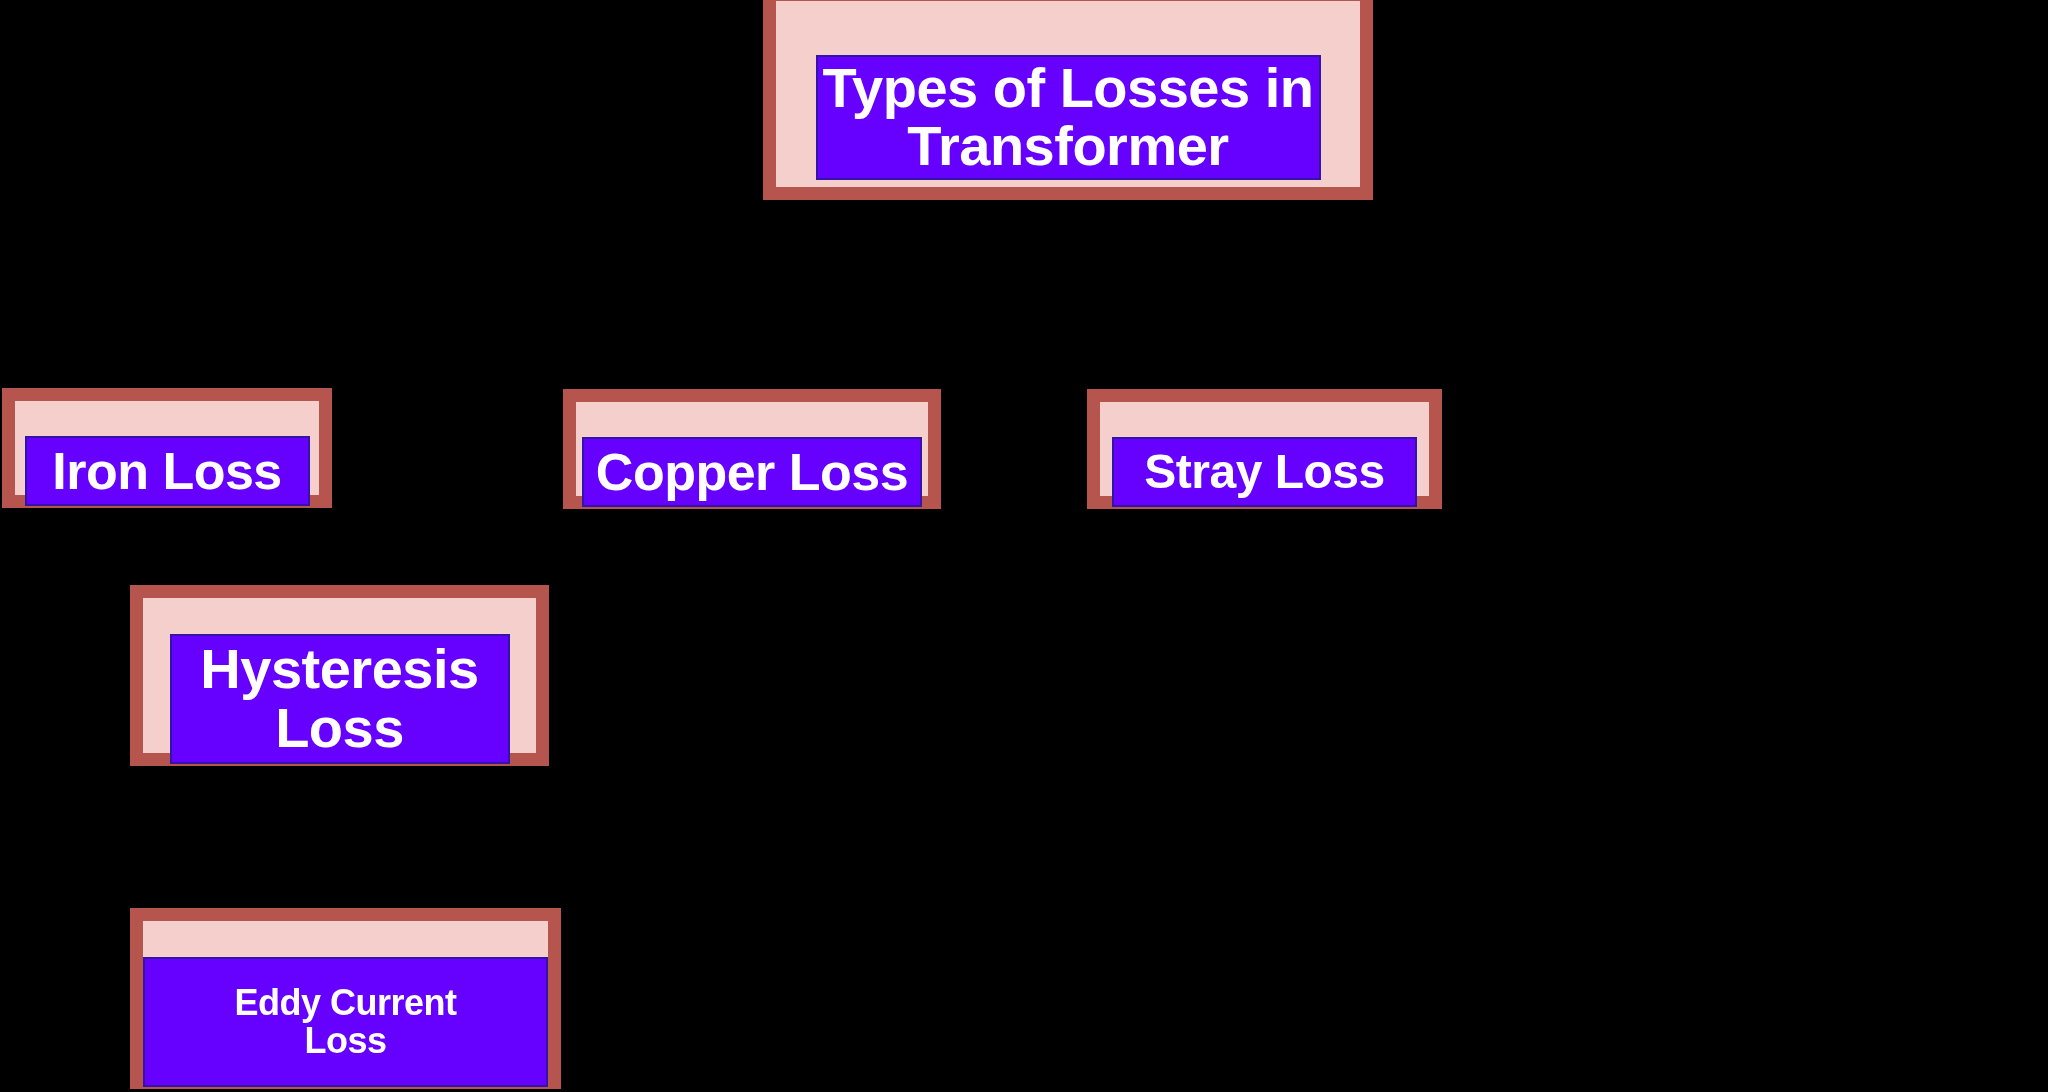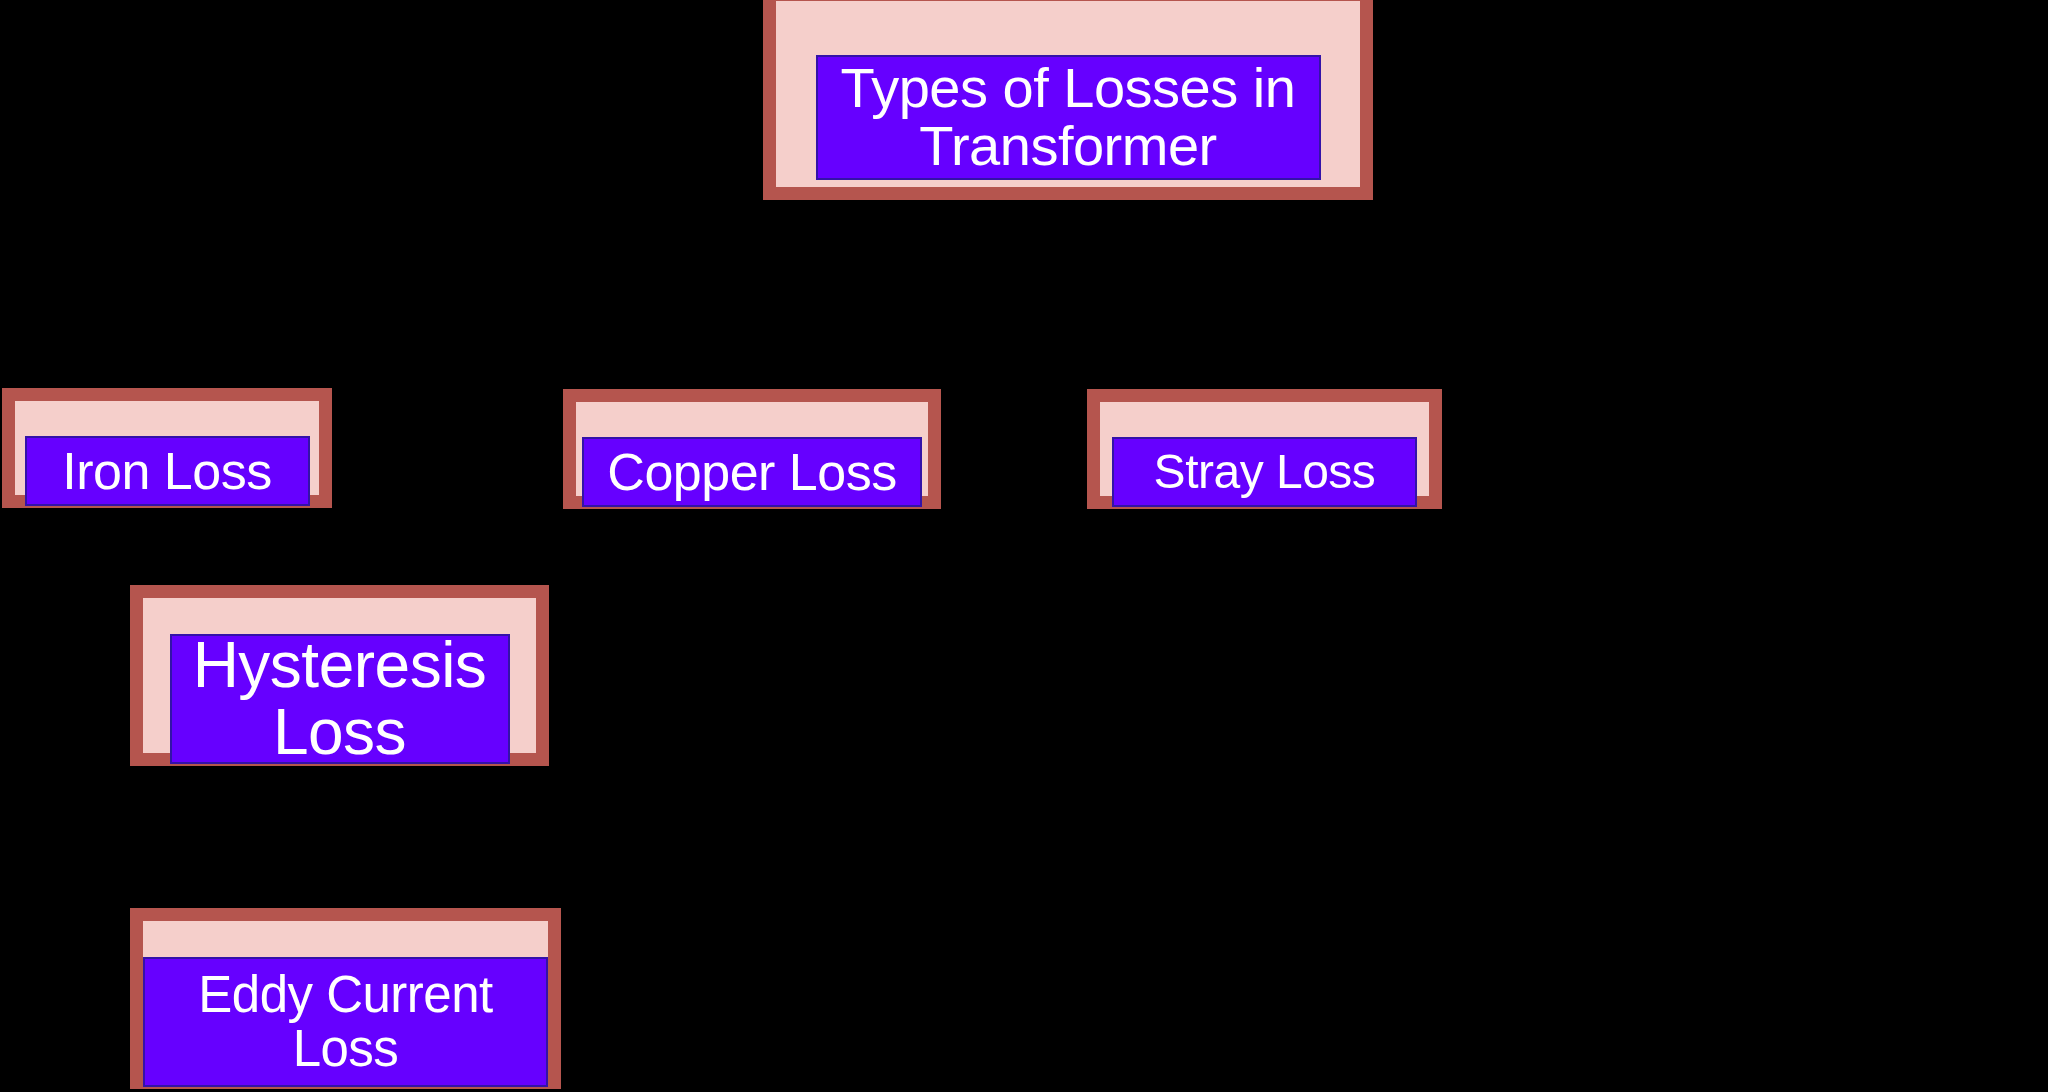--- a/index.html
+++ b/index.html
@@ -33,21 +33,21 @@
     align-items: center;
     justify-content: center;
   }
 
   
   .chip {
     box-sizing: border-box;
     background: #6600ff;
     border: 2px solid #3313a8;
     color: #ffffff;
-    font-weight: normal;
+    font-weight: bold;
     line-height: 1.04;
     text-align: center;
     display: flex;
     align-items: center;
     justify-content: center;
     white-space: pre-line;
     letter-spacing: -0.5px;
     margin-top: 46px;
   }
 
@@ -115,33 +115,33 @@
 
   #node-hysteresis {
     left: 130px;
     top: 585px;
     width: 419px;
     height: 181px;
   }
   #node-hysteresis .chip {
     width: 340px;
     height: 130px;
-    font-size: 64px;
+    font-size: 56px;
   }
 
   #node-eddy {
     left: 130px;
     top: 908px;
     width: 431px;
     height: 181px;
   }
   #node-eddy .chip {
     width: 448px;
     height: 130px;
-    font-size: 51px;
+    font-size: 36px;
   }
 
   
   .stub {
     position: absolute;
     background: #000000;
   }
   .arrowhead {
     position: absolute;
     width: 0;

